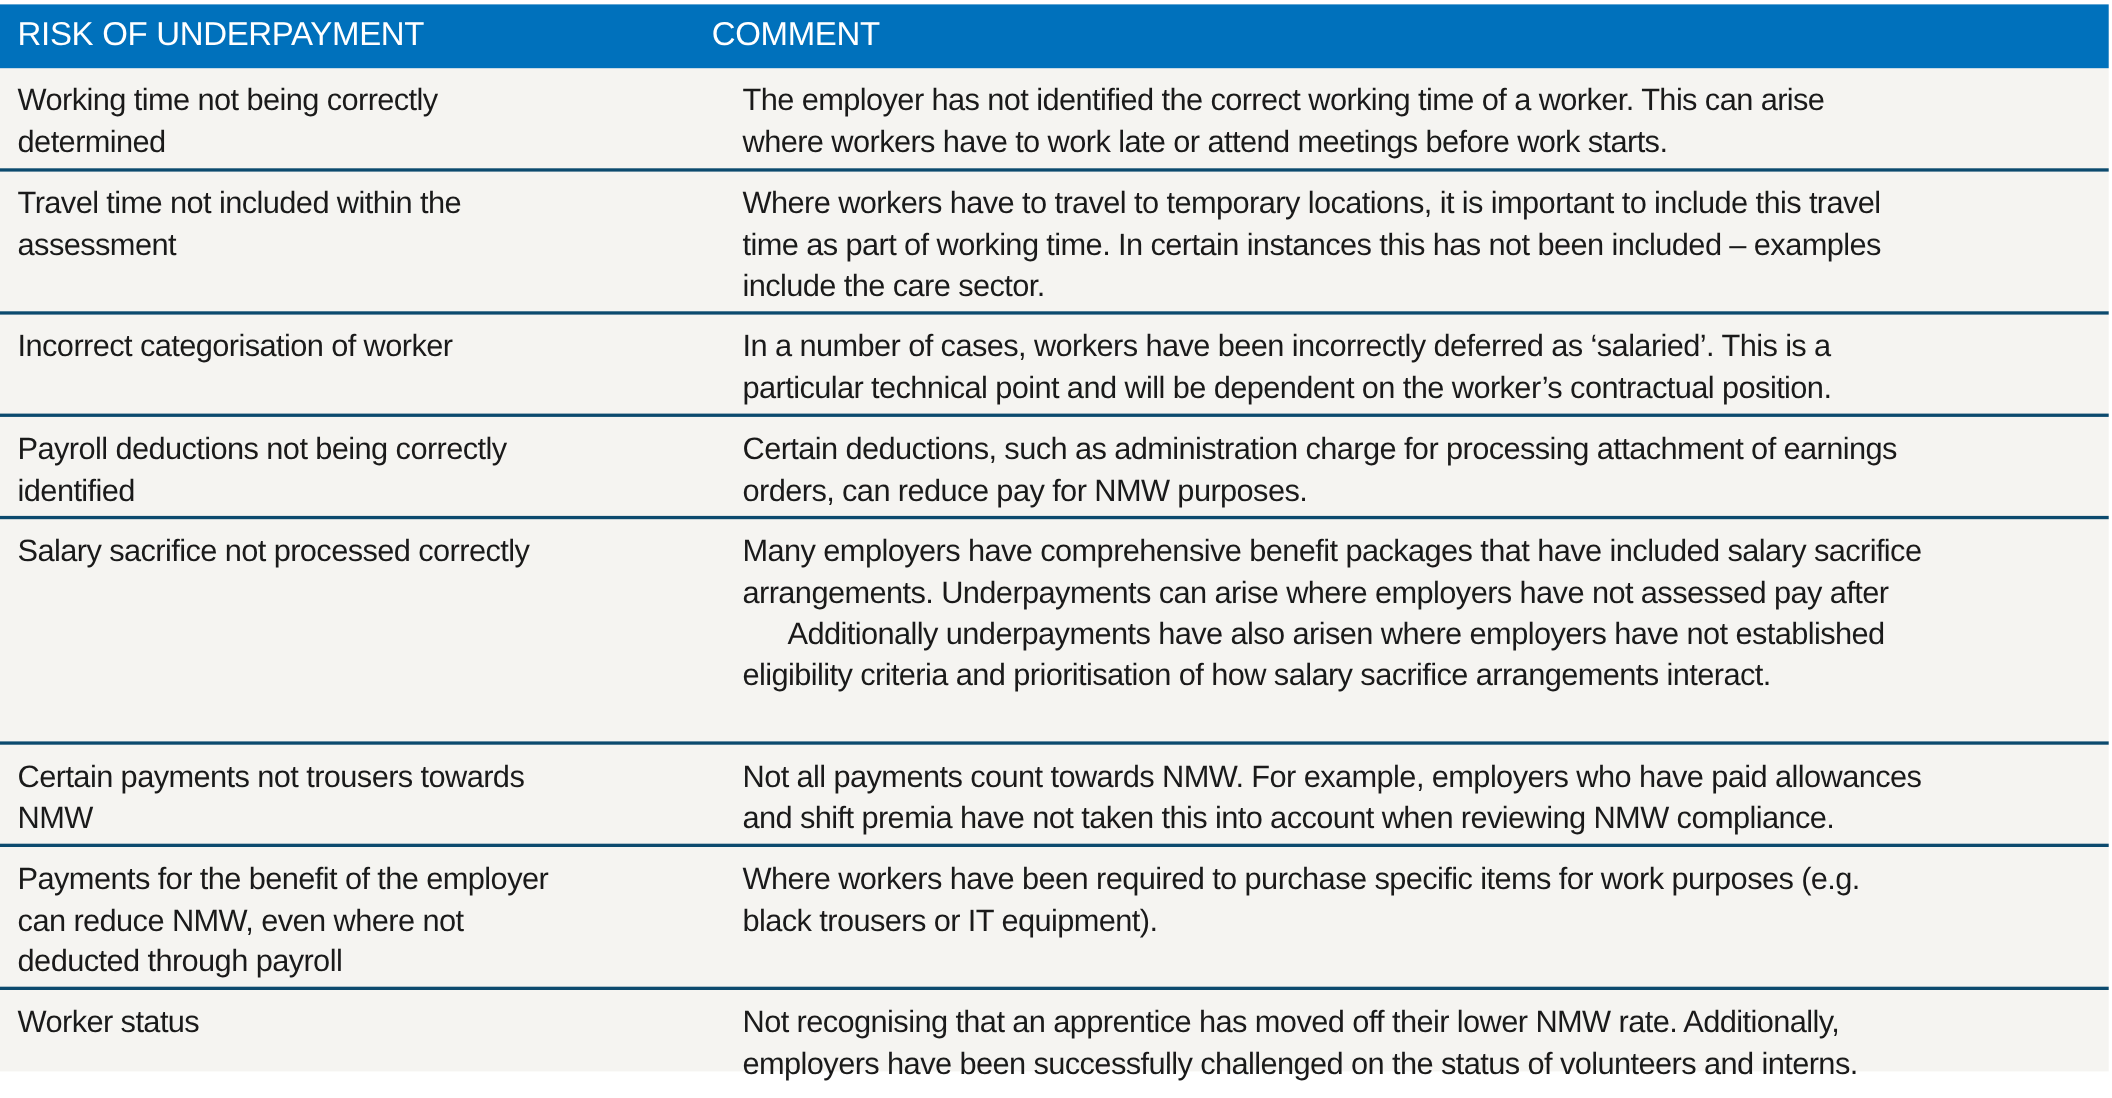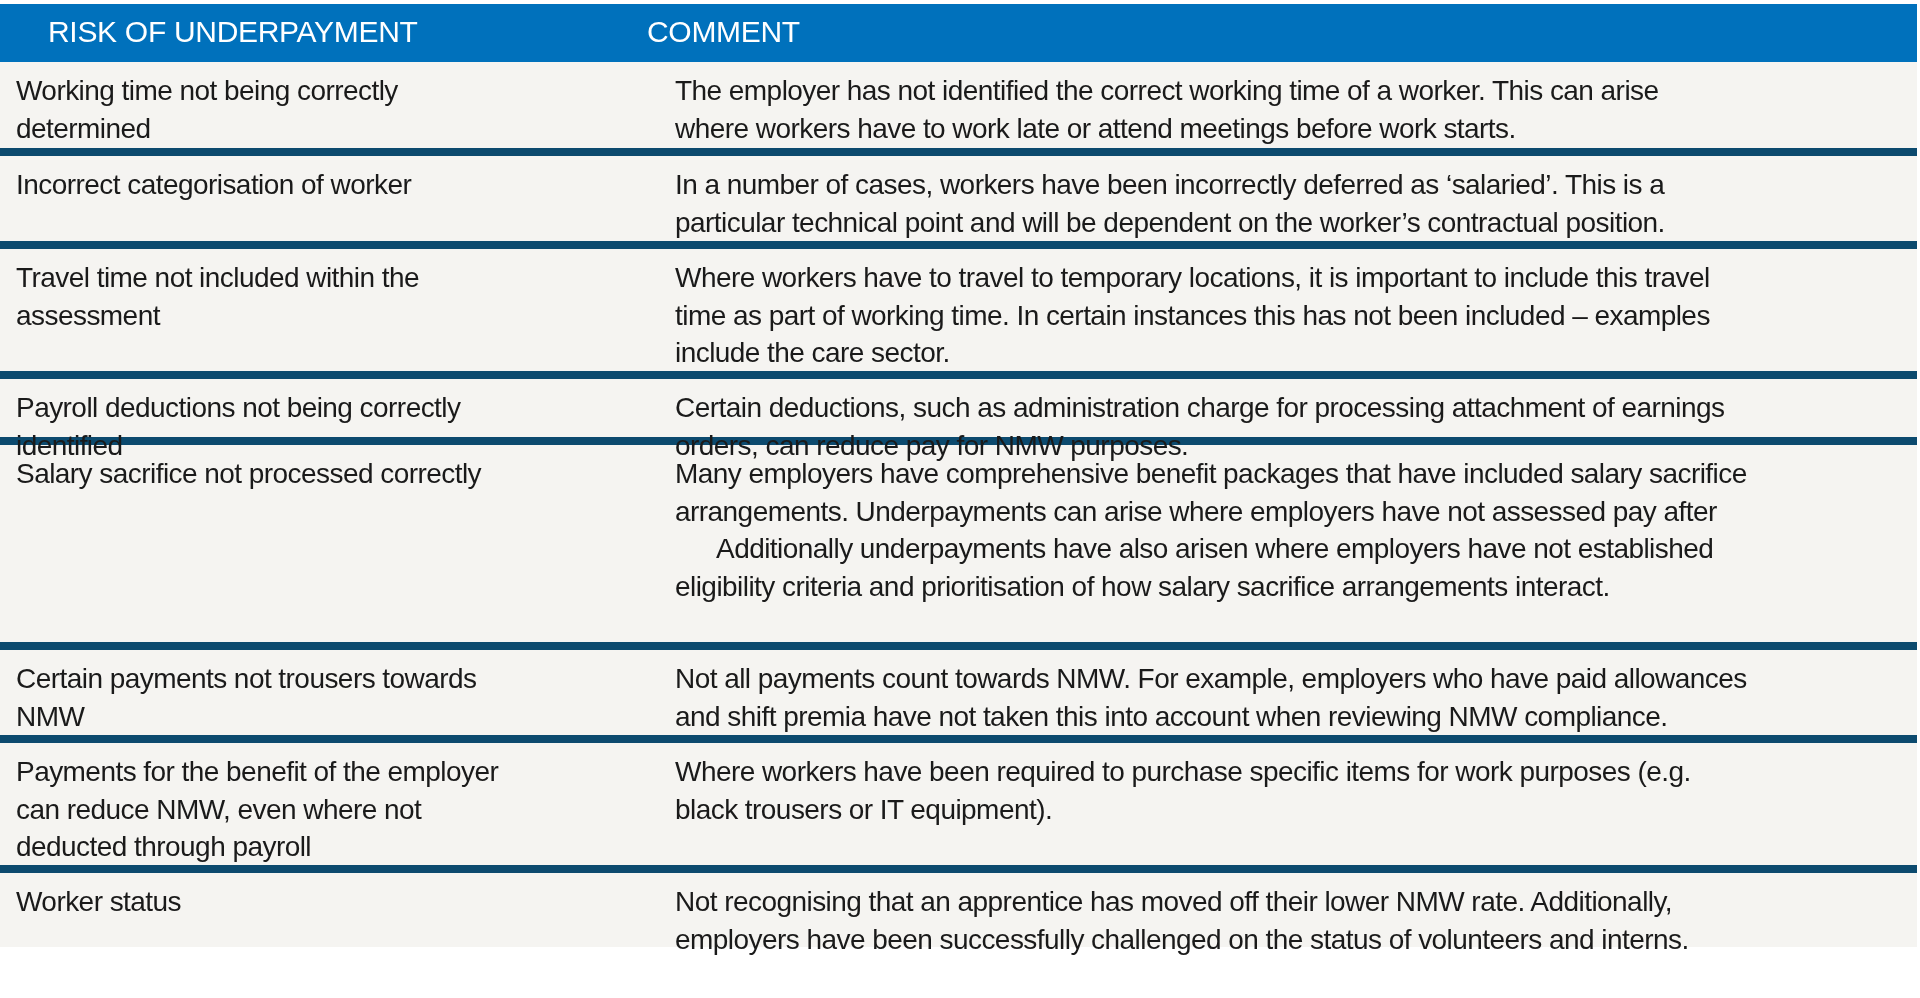--- a/index.html
+++ b/index.html
@@ -29,25 +29,25 @@
     position: relative;
   }
   .header .h {
     position: absolute;
     top: 10px;
     font-size: 30px;
     line-height: 36px;
     white-space: nowrap;
     letter-spacing: -0.3px;
   }
-  .h-risk { left: 16px; margin-left: 32px; }
+  .h-risk { left: 16px; }
   .h-comment { left: 647px; }
   .row {
     position: relative;
-    border-bottom: 8px solid #0c4a6e;
+    border-bottom: 3px solid #0c4a6e;
     box-sizing: border-box;
   }
   .row.last { border-bottom: none; }
   .cell {
     position: absolute;
     top: 10px;
     font-size: 28px;
     line-height: 37.5px;
     letter-spacing: -0.55px;
   }
@@ -69,43 +69,43 @@
     <div class="cell cell-risk">
       <span class="line">Working time not being correctly</span>
       <span class="line">determined</span>
     </div>
     <div class="cell cell-comment">
       <span class="line">The employer has not identified the correct working time of a worker. This can arise</span>
       <span class="line">where workers have to work late or attend meetings before work starts.</span>
     </div>
   </div>
 
-  <div class="row" style="height:93px">
-    <div class="cell cell-risk">
-      <span class="line">Incorrect categorisation of worker</span>
-    </div>
-    <div class="cell cell-comment">
-      <span class="line">In a number of cases, workers have been incorrectly deferred as ‘salaried’. This is a</span>
-      <span class="line">particular technical point and will be dependent on the worker’s contractual position.</span>
-    </div>
-  </div>
-
   <div class="row" style="height:130px">
     <div class="cell cell-risk">
       <span class="line">Travel time not included within the</span>
       <span class="line">assessment</span>
     </div>
     <div class="cell cell-comment">
       <span class="line">Where workers have to travel to temporary locations, it is important to include this travel</span>
       <span class="line">time as part of working time. In certain instances this has not been included – examples</span>
       <span class="line">include the care sector.</span>
     </div>
   </div>
 
-  <div class="row" style="height:66px">
+  <div class="row" style="height:93px">
+    <div class="cell cell-risk">
+      <span class="line">Incorrect categorisation of worker</span>
+    </div>
+    <div class="cell cell-comment">
+      <span class="line">In a number of cases, workers have been incorrectly deferred as ‘salaried’. This is a</span>
+      <span class="line">particular technical point and will be dependent on the worker’s contractual position.</span>
+    </div>
+  </div>
+
+  <div class="row" style="height:93px">
     <div class="cell cell-risk">
       <span class="line">Payroll deductions not being correctly</span>
       <span class="line">identified</span>
     </div>
     <div class="cell cell-comment">
       <span class="line">Certain deductions, such as administration charge for processing attachment of earnings</span>
       <span class="line">orders, can reduce pay for NMW purposes.</span>
     </div>
   </div>
 

